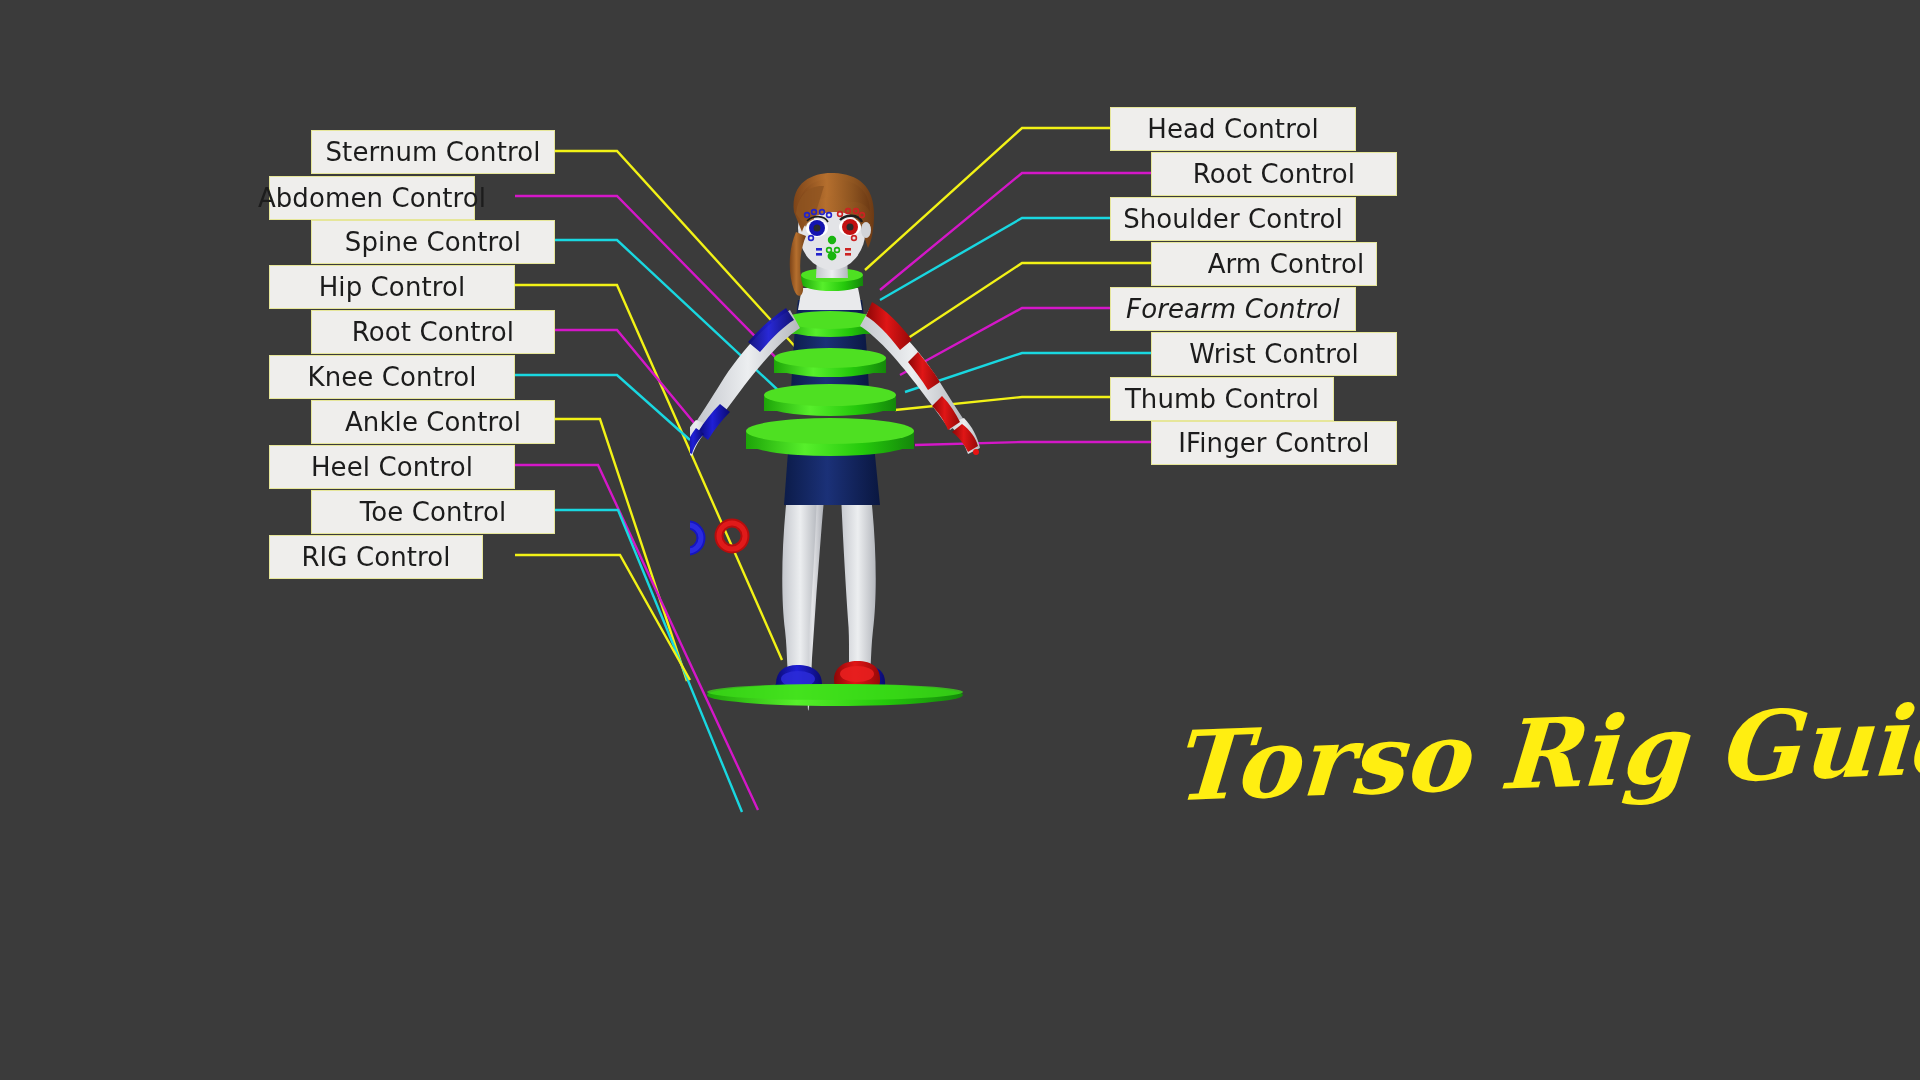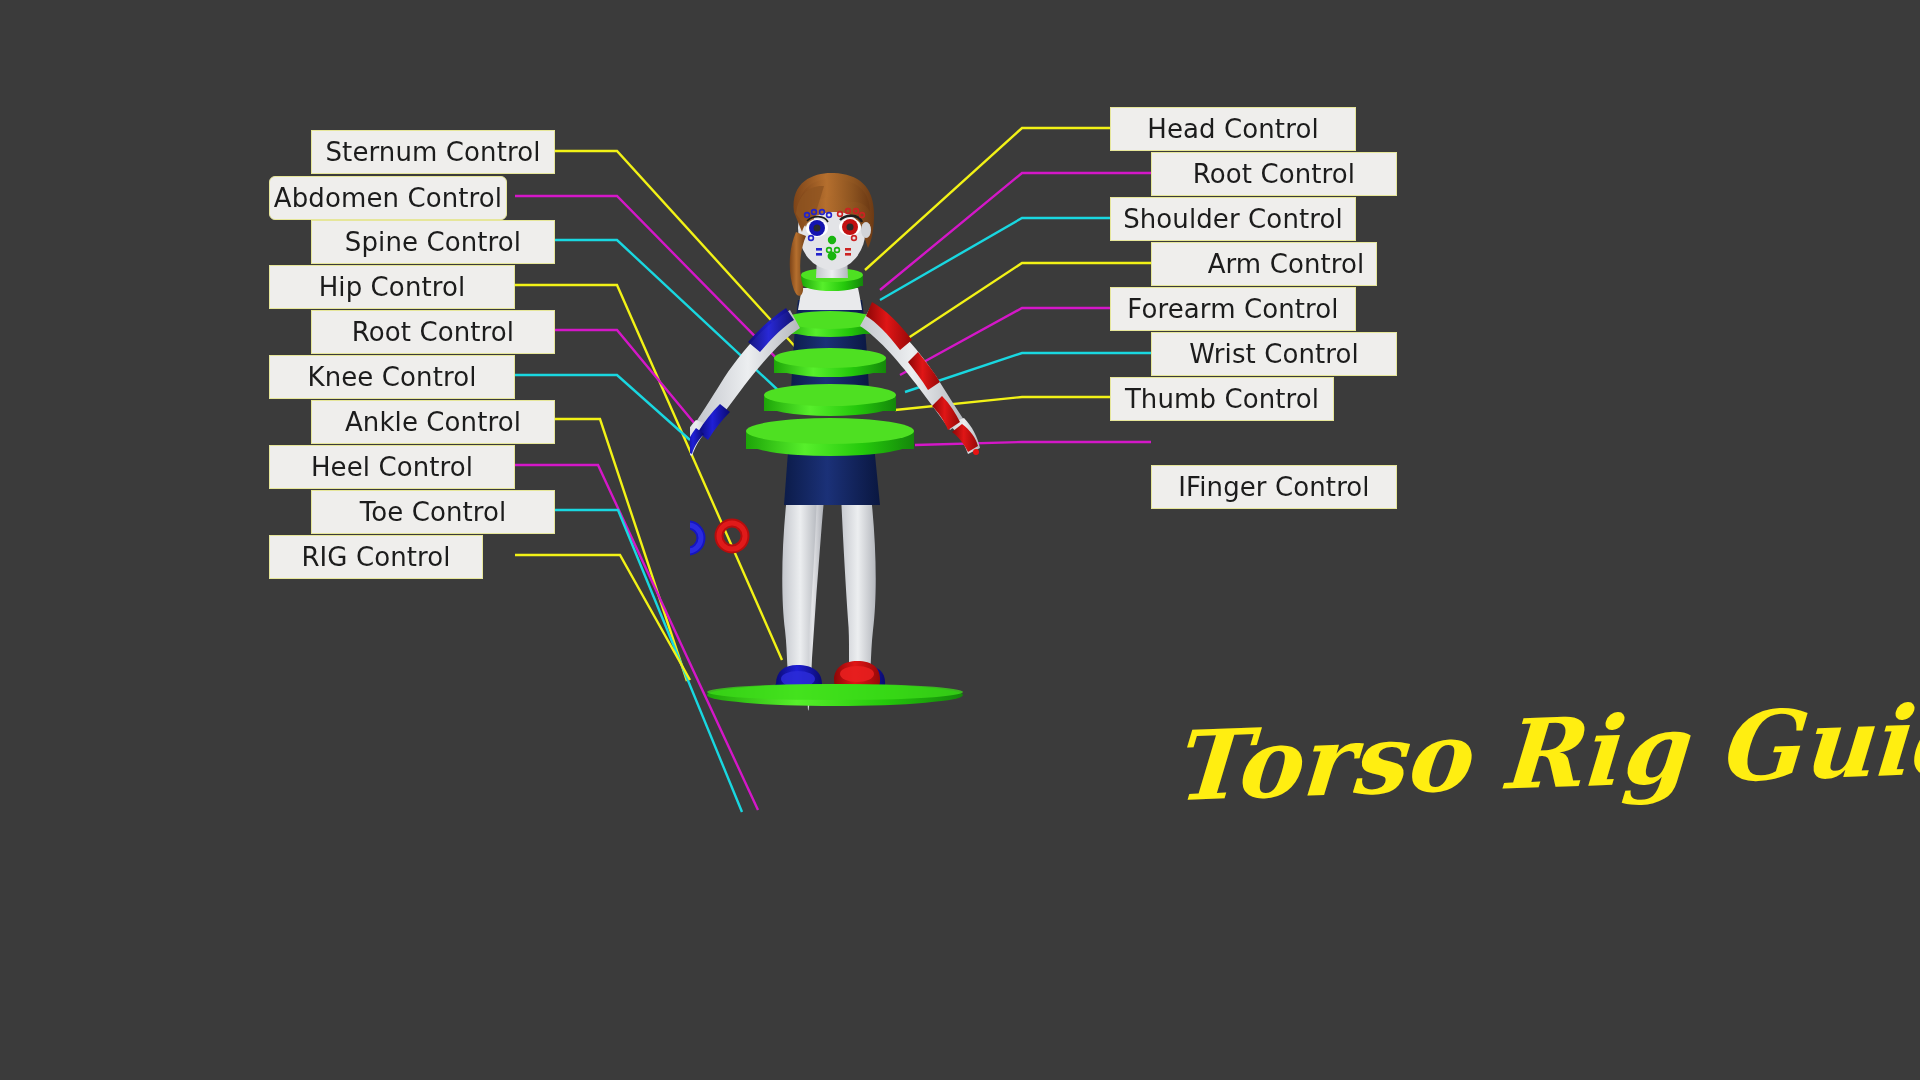--- a/index.html
+++ b/index.html
@@ -248,21 +248,21 @@
       <polyline points="1151,353  1022,353  905,392" stroke="#19d7e0"></polyline>
       <polyline points="1110,397  1022,397  895,410" stroke="#f2f216"></polyline>
       <polyline points="1151,442  1022,442  915,445" stroke="#d417c8"></polyline>
     </g>
   </svg>
 
   <div id="left-labels">
       <div class="label-box" style="left: 311px; top: 130px; width: 244px;">
         <span>Sternum Control</span>
       </div>
-      <div class="label-box" style="left: 269px; top: 176px; width: 238px; border-radius: 6px;">
+      <div class="label-box" style="left: 269px; top: 176px; width: 206px;">
         <span>Abdomen Control</span>
       </div>
       <div class="label-box" style="left: 311px; top: 220px; width: 244px;">
         <span>Spine Control</span>
       </div>
       <div class="label-box" style="left: 269px; top: 265px; width: 246px;">
         <span>Hip Control</span>
       </div>
       <div class="label-box" style="left: 311px; top: 310px; width: 244px;">
         <span>Root Control</span>
@@ -289,30 +289,30 @@
       </div>
       <div class="label-box" style="left: 1151px; top: 152px; width: 246px;">
         <span>Root Control</span>
       </div>
       <div class="label-box" style="left: 1110px; top: 197px; width: 246px;">
         <span>Shoulder Control</span>
       </div>
       <div class="label-box" style="left: 1151px; top: 242px; width: 226px; padding-left: 44px;">
         <span>Arm Control</span>
       </div>
-      <div class="label-box" style="left: 1110px; top: 287px; width: 246px;">
+      <div class="label-box" style="left: 1110px; top: 287px; width: 246px; font-style: italic;">
         <span>Forearm Control</span>
       </div>
       <div class="label-box" style="left: 1151px; top: 332px; width: 246px;">
         <span>Wrist Control</span>
       </div>
       <div class="label-box" style="left: 1110px; top: 377px; width: 224px;">
         <span>Thumb Control</span>
       </div>
-      <div class="label-box" style="left: 1151px; top: 421px; width: 246px; margin-top: 44px;">
+      <div class="label-box" style="left: 1151px; top: 421px; width: 246px;">
         <span>IFinger Control</span>
       </div>
     </div>
 
   <div id="title">
     <svg width="660" height="140" viewBox="0 0 660 140">
       <text class="brush" x="6" y="100" font-size="96" transform="skewX(-8) rotate(-2 6 100)">Torso Rig Guide</text>
     </svg>
   </div>
 

